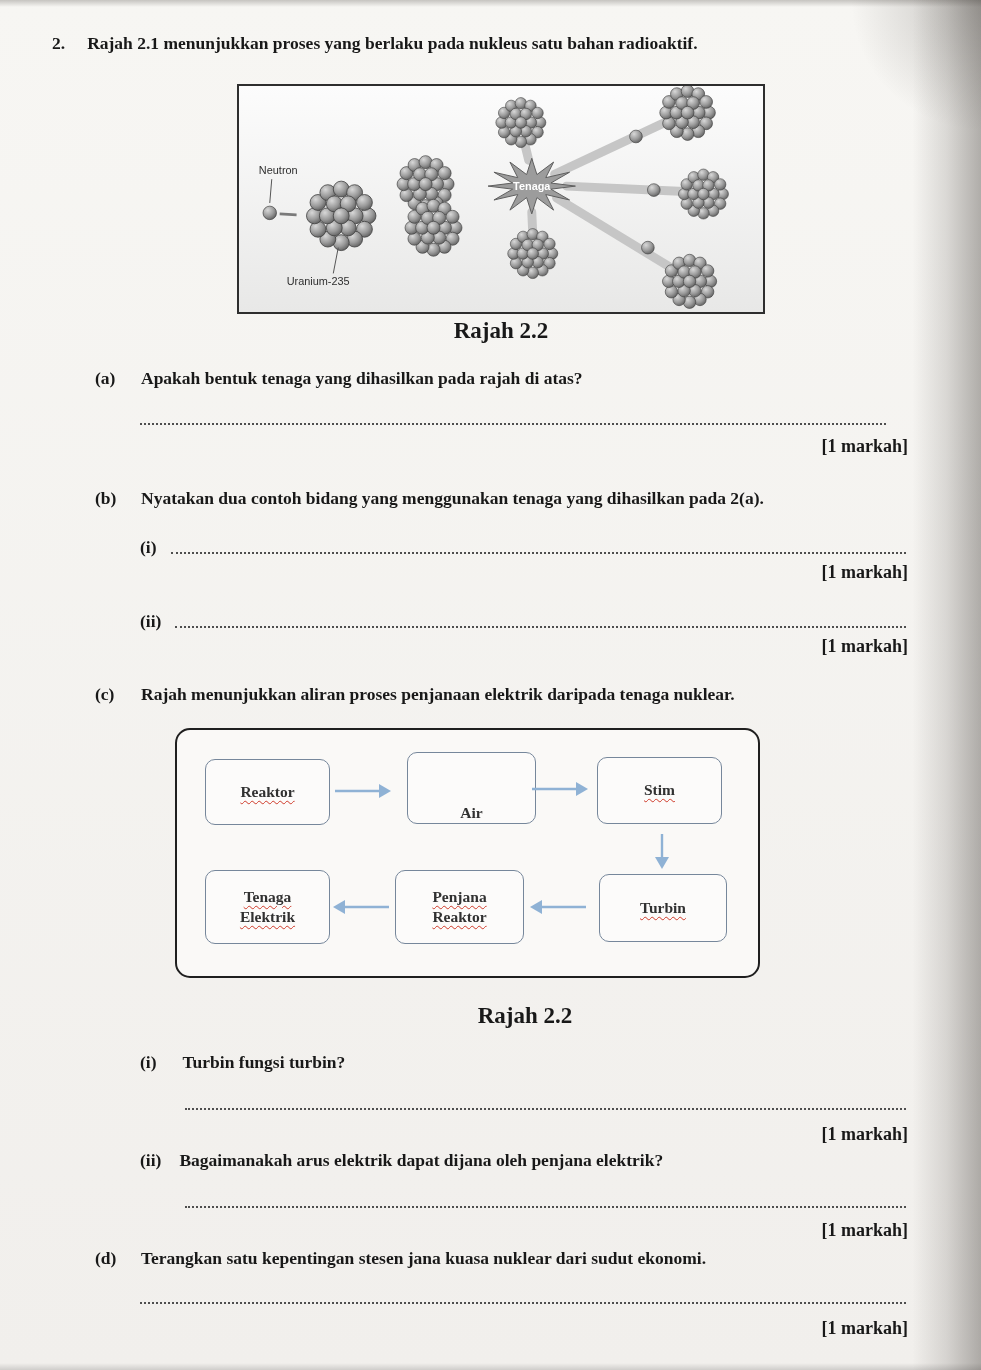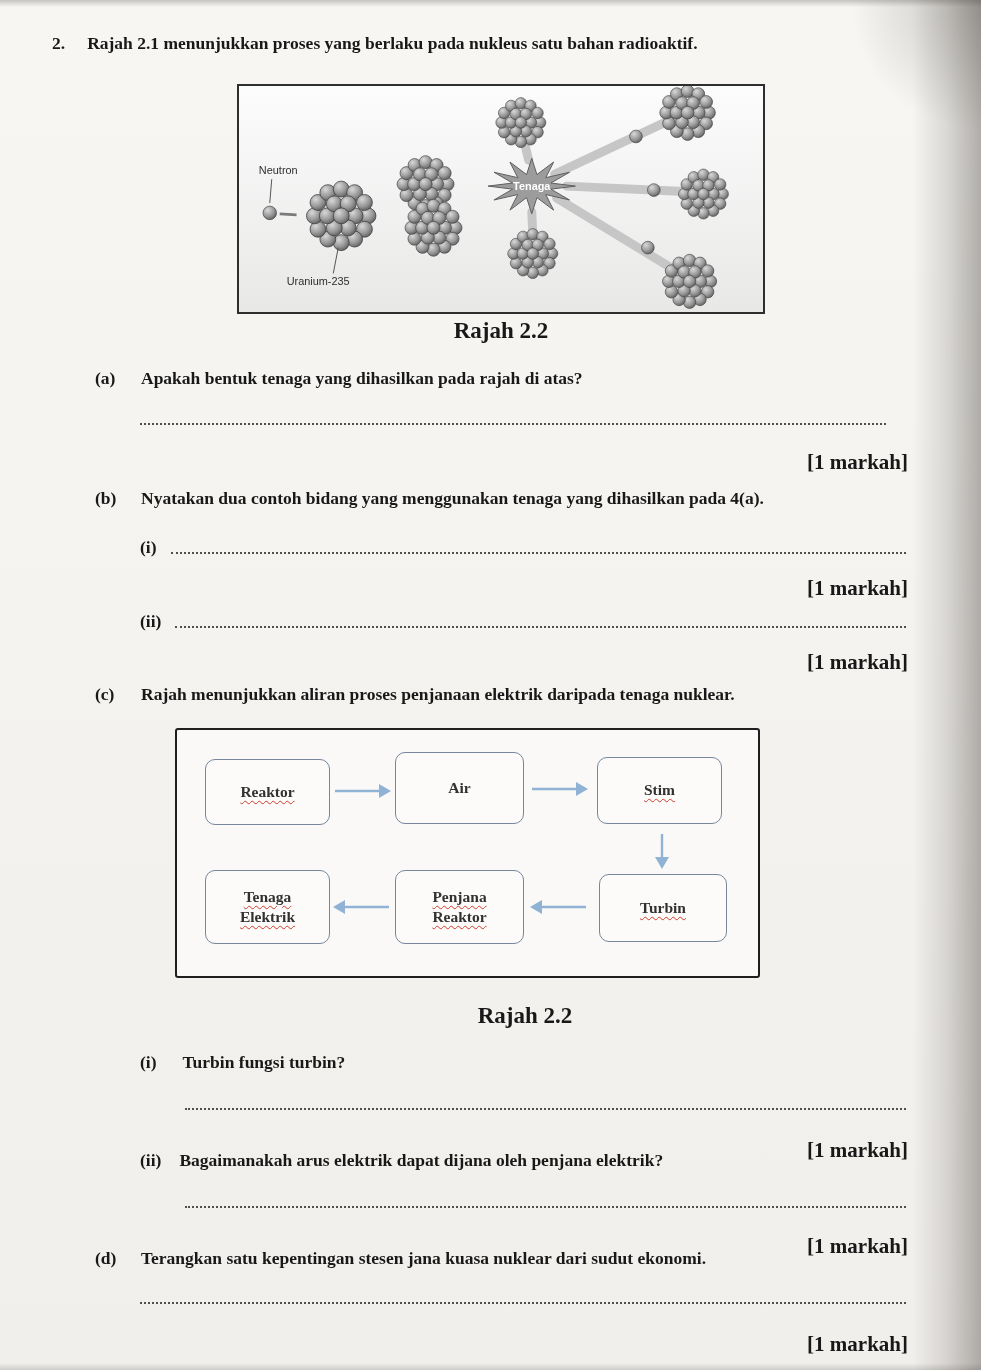--- a/index.html
+++ b/index.html
@@ -42,36 +42,36 @@
   .line-ci { top: 1098px; left: 185px; width: 721px; }
   .line-cii{ top: 1196px; left: 185px; width: 721px; }
   .line-d  { top: 1292px; left: 140px; width: 766px; }
 
   .sub-row { position: absolute; left: 140px; right: 75px; display: flex; align-items: flex-end;
              gap: 14px; font-weight: bold; font-size: 17.5px; height: 24px; }
   .sub-bi  { top: 534px; }
   .sub-bii { top: 608px; }
   .sub-row .grow-dots { flex: 1; border-bottom: 2px dotted #4e4e4e; margin-bottom: 4px; }
 
-  .marks { position: absolute; right: 73px; font-weight: bold; font-size: 21px; margin-top: 14px; }
+  .marks { position: absolute; right: 73px; font-weight: bold; font-size: 18px; }
   .mk-a   { top: 436px; }
   .mk-bi  { top: 562px; }
   .mk-bii { top: 636px; }
   .mk-ci  { top: 1124px; }
   .mk-cii { top: 1220px; }
   .mk-d   { top: 1318px; }
 
   .flowchart { position: absolute; top: 728px; left: 175px; width: 585px; height: 250px;
-               border: 2px solid #1f1f1f; border-radius: 3px; background: #faf9f7; text-decoration: underline; }
+               border: 2px solid #1f1f1f; border-radius: 15px; background: #faf9f7; text-decoration: underline; }
   .fc-box { position: absolute; border: 1.6px solid #76879b; border-radius: 10px;
             display: flex; align-items: center; justify-content: center; text-align: center;
             font-family: "Liberation Serif", serif; font-weight: 600; font-size: 15.5px;
             color: #313131; white-space: pre-line; line-height: 1.3; background: #fcfbfa; }
   .bx-reaktor { left: 28px;  top: 29px;  width: 125px; height: 66px; }
-  .bx-air     { left: 218px; top: 22px;  width: 129px; height: 72px; }
+  .bx-air     { left: 230px; top: 22px;  width: 129px; height: 72px; align-items: flex-end; }
   .bx-stim    { left: 420px; top: 27px;  width: 125px; height: 67px; }
   .bx-tenaga  { left: 28px;  top: 140px; width: 125px; height: 74px; }
   .bx-penjana { left: 218px; top: 140px; width: 129px; height: 74px; }
   .bx-turbin  { left: 422px; top: 144px; width: 128px; height: 68px; }
   .sp { text-decoration-line: underline; text-decoration-style: wavy;
         text-decoration-color: #cf3a2a; text-decoration-thickness: 1px; text-underline-offset: 3px; }
   .fc-arrow { position: absolute; }
   .ar1 { left: 155px; top: 50px; }
   .ar2 { left: 352px; top: 48px; }
   .ard { left: 474px; top: 102px; }
@@ -164,21 +164,21 @@
 
   <div class="q-row qa-row">
     <span class="q-lbl">(a)</span>
     <span>Apakah bentuk tenaga yang dihasilkan pada rajah di atas?</span>
   </div>
   <div class="dots-line line-a"></div>
   <div class="marks mk-a">[1 markah]</div>
 
   <div class="q-row qb-row">
     <span class="q-lbl">(b)</span>
-    <span>Nyatakan dua contoh bidang yang menggunakan tenaga yang dihasilkan pada 4(a).</span>
+    <span>Nyatakan dua contoh bidang yang menggunakan tenaga yang dihasilkan pada 2(a).</span>
   </div>
   <div class="sub-row sub-bi">
     <span>(i)</span>
     <span class="grow-dots"></span>
   </div>
   <div class="marks mk-bi">[1 markah]</div>
   <div class="sub-row sub-bii">
     <span>(ii)</span>
     <span class="grow-dots"></span>
   </div>

